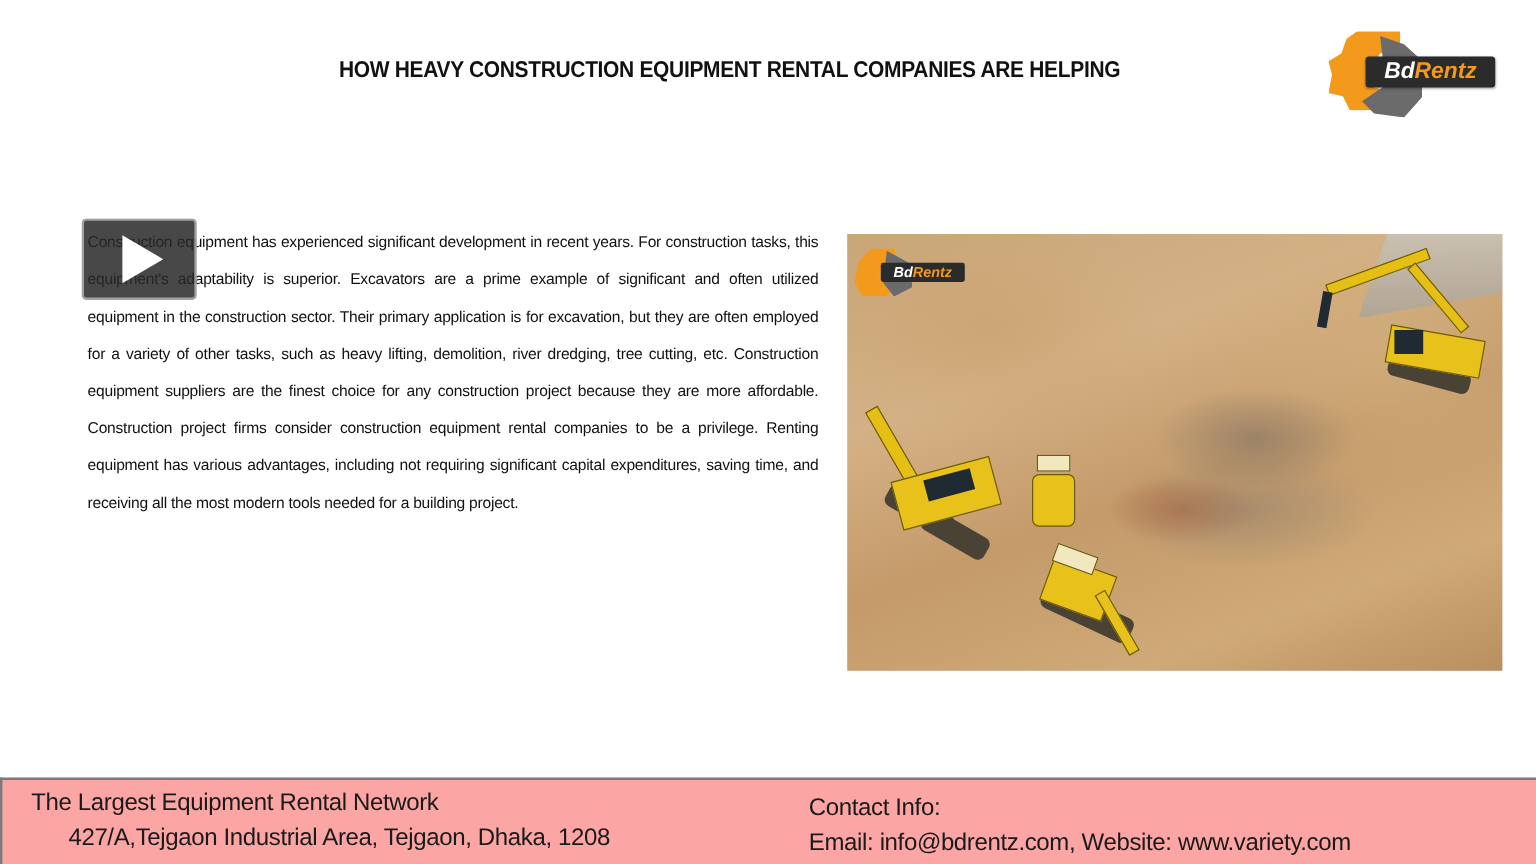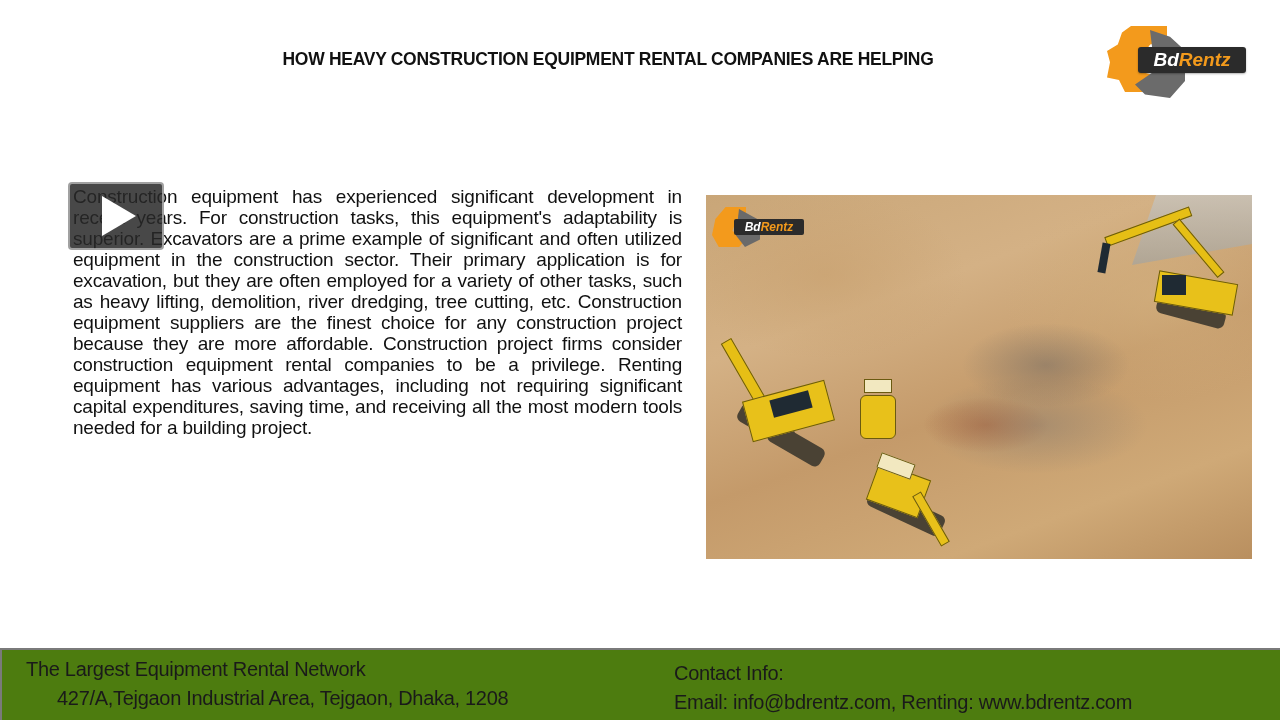--- a/index.html
+++ b/index.html
@@ -36,21 +36,21 @@
       font-family: "Liberation Sans", sans-serif; font-weight: bold; font-style: italic; font-size: 19px;
       box-shadow: 0 1px 2px rgba(0,0,0,0.3);
     }
     .logo .bd { color: #ffffff; }
     .logo .rentz { color: #f39a1c; }
 
     
     .body-text {
       position: absolute; left: 73px; top: 186px; width: 609px;
       font-family: "Liberation Sans", sans-serif;
-      font-size: 19px; line-height: 21px;
+      font-size: 13px; line-height: 31px;
       text-align: justify; color: #111;
       letter-spacing: -0.2px;
     }
 
     
     .play-button {
       position: absolute; left: 68px; top: 182px; width: 96px; height: 68px;
       background: rgba(40,40,40,0.85);
       border: 2px solid rgba(200,200,200,0.7);
       border-radius: 4px;
@@ -105,21 +105,21 @@
     
     .machine { position: absolute; }
     .cab { position: absolute; background: #e8c11a; border: 1px solid #6a5a10; }
     .track { position: absolute; background: #4a4234; border-radius: 6px; }
     .arm { position: absolute; background: #e6bf15; border: 1px solid #6a5a10; transform-origin: 0 50%; }
     .dark { position: absolute; background: #1f2a33; }
 
     
     .footer {
       position: absolute; left: 0; top: 648px; width: 1280px; height: 72px;
-      background: #4d7c0f;
+      background: #fca5a5;
       border-top: 2px solid #7a7a7a;
       border-left: 2px solid #7a7a7a;
     }
     .footer .f-line {
       position: absolute; font-family: "Liberation Sans", sans-serif;
       font-size: 20px; color: #1a1a1a; white-space: nowrap; letter-spacing: -0.3px;
     }
     .f-left-1 { left: 24px; top: 8px; }
     .f-left-2 { left: 24px; top: 37px; margin-left: 31px; }
     .f-right-1 { left: 672px; top: 12px; text-align: center; }
@@ -186,15 +186,15 @@
       <div class="cab" style="left:15px;top:20px;width:55px;height:40px;transform:rotate(20deg);"></div>
       <div class="cab" style="left:22px;top:8px;width:36px;height:16px;background:#f2e8c0;transform:rotate(20deg);"></div>
       <div class="cab" style="left:70px;top:40px;width:10px;height:58px;transform:rotate(-30deg);"></div>
     </div>
   </div>
 
   <div class="footer">
     <div class="f-line f-left-1">The Largest Equipment Rental Network</div>
     <div class="f-line f-left-2">427/A,Tejgaon Industrial Area, Tejgaon, Dhaka, 1208</div>
     <div class="f-line f-right-1">Contact Info:</div>
-    <div class="f-line f-right-2">Email: info@bdrentz.com, Renting: www.bdrentz.com</div>
+    <div class="f-line f-right-2">Email: info@bdrentz.com, Website: www.variety.com</div>
   </div>
 </div>
 
 </body></html>

